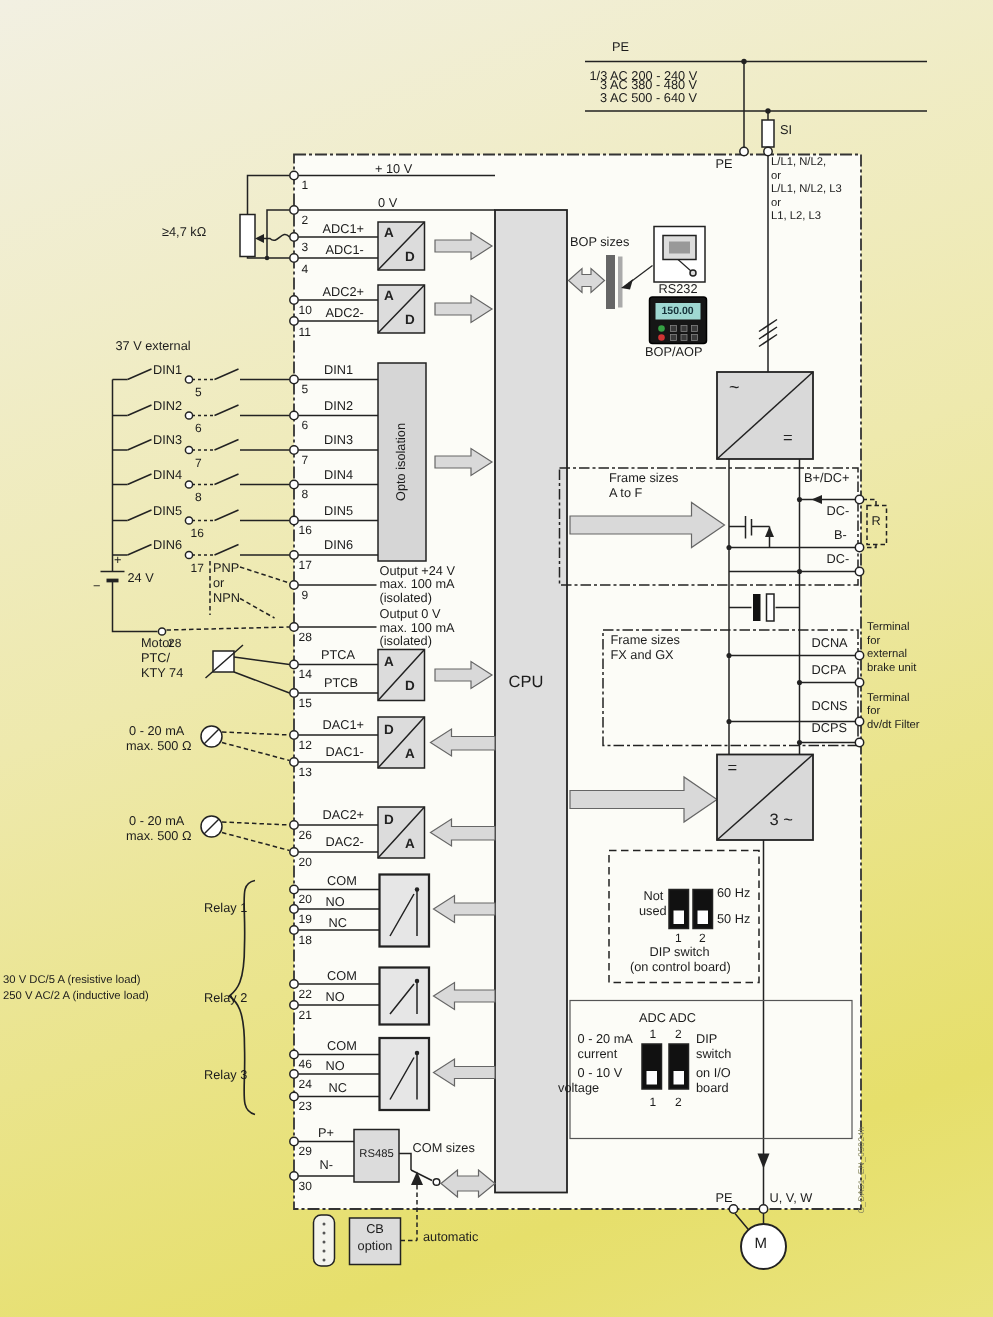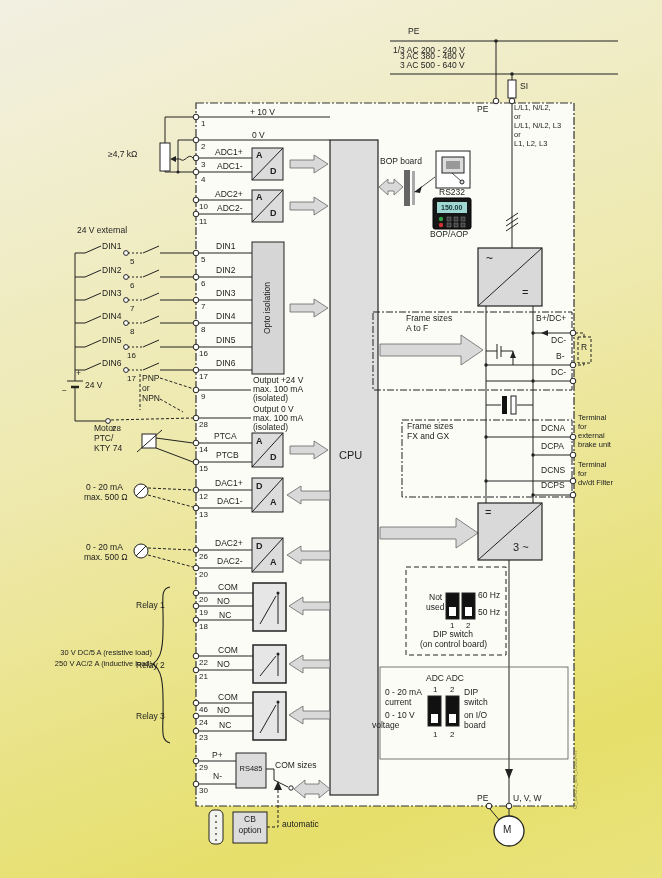--- a/index.html
+++ b/index.html
@@ -6,21 +6,21 @@
   #stage{position:relative;width:662px;height:878px;margin:0 auto;overflow:hidden;
     background:linear-gradient(160deg,#f2f0e2 0%,#eee9ad 45%,#e6df6b 85%,#e9e37c 100%);
     font-family:"Liberation Sans",sans-serif;color:#1c1c1c}
   svg{position:absolute;left:0;top:0}
   .lb{position:absolute;font-size:8.5px;line-height:1.1;white-space:nowrap;color:#1c1c1c}
   .sm{font-size:7.5px}
   .pn{position:absolute;font-size:8px;white-space:nowrap;color:#1c1c1c}
   .cv{position:absolute;font-size:9px;font-weight:bold;color:#222}
   .sym{position:absolute;font-size:12px;color:#222}
   .vert{transform:translate(-50%,-50%) rotate(-90deg);transform-origin:center}
-  .ra{text-align:right}
+  .ra{text-align:left}
   .wm{position:absolute;font-size:5.5px;letter-spacing:.3px;color:#85855c}
   .disp{position:absolute;font-size:7px;font-weight:bold;color:#16323a}
 </style>
 </head>
 <body>
 
 <div id="stage">
 
 <svg width="662" height="878" viewBox="0 0 662 878">
 
@@ -282,21 +282,21 @@
 <div class="lb" style="left:215px;top:190px">ADC2+</div>
 <div class="lb" style="left:217px;top:204px">ADC2-</div>
 <div class="cv" style="left:256px;top:150px">A</div>
 <div class="cv" style="left:270px;top:166px">D</div>
 <div class="cv" style="left:256px;top:192px">A</div>
 <div class="cv" style="left:270px;top:208px">D</div>
 
 <div class="lb" style="left:339px;top:449px;font-size:11px">CPU</div>
 <div class="lb vert" style="left:268px;top:308px">Opto isolation</div>
 
-<div class="lb" style="left:77px;top:226px">24 V  external</div>
+<div class="lb" style="left:77px;top:226px">37 V  external</div>
 <div class="lb" style="left:102px;top:242px">DIN1</div>
 <div class="lb" style="left:102px;top:266px">DIN2</div>
 <div class="lb" style="left:102px;top:289px">DIN3</div>
 <div class="lb" style="left:102px;top:312px">DIN4</div>
 <div class="lb" style="left:102px;top:336px">DIN5</div>
 <div class="lb" style="left:102px;top:359px">DIN6</div>
 <div class="lb" style="left:216px;top:242px">DIN1</div>
 <div class="lb" style="left:216px;top:266px">DIN2</div>
 <div class="lb" style="left:216px;top:289px">DIN3</div>
 <div class="lb" style="left:216px;top:312px">DIN4</div>
@@ -351,21 +351,21 @@
 <div class="lb sm ra" style="left:2px;top:649px;width:150px">30 V DC/5 A (resistive load)</div>
 <div class="lb sm ra" style="left:2px;top:660px;width:150px">250 V AC/2 A (inductive load)</div>
 
 <div class="lb" style="left:212px;top:751px">P+</div>
 <div class="lb" style="left:213px;top:772px">N-</div>
 <div class="lb ra" style="left:236px;top:765px;width:30px;text-align:center;font-size:7.5px">RS485</div>
 <div class="lb" style="left:275px;top:761px">COM sizes</div>
 <div class="lb ra" style="left:233px;top:815px;width:34px;text-align:center">CB</div>
 <div class="lb ra" style="left:233px;top:826px;width:34px;text-align:center">option</div>
 <div class="lb" style="left:282px;top:820px">automatic</div>
-<div class="lb" style="left:380px;top:157px">BOP board</div>
+<div class="lb" style="left:380px;top:157px">BOP sizes</div>
 <div class="lb" style="left:439px;top:188px">RS232</div>
 <div class="lb" style="left:430px;top:230px">BOP/AOP</div>
 <div class="disp" style="left:441px;top:204px">150.00</div>
 
 <div class="sym" style="left:486px;top:251px">~</div>
 <div class="sym" style="left:522px;top:286px;font-size:11px">=</div>
 <div class="sym" style="left:485px;top:506px;font-size:11px">=</div>
 <div class="sym" style="left:513px;top:541px;font-size:11px">3 ~</div>
 <div class="lb" style="left:406px;top:314px">Frame sizes</div>
 <div class="lb" style="left:406px;top:324px">A to F</div>

